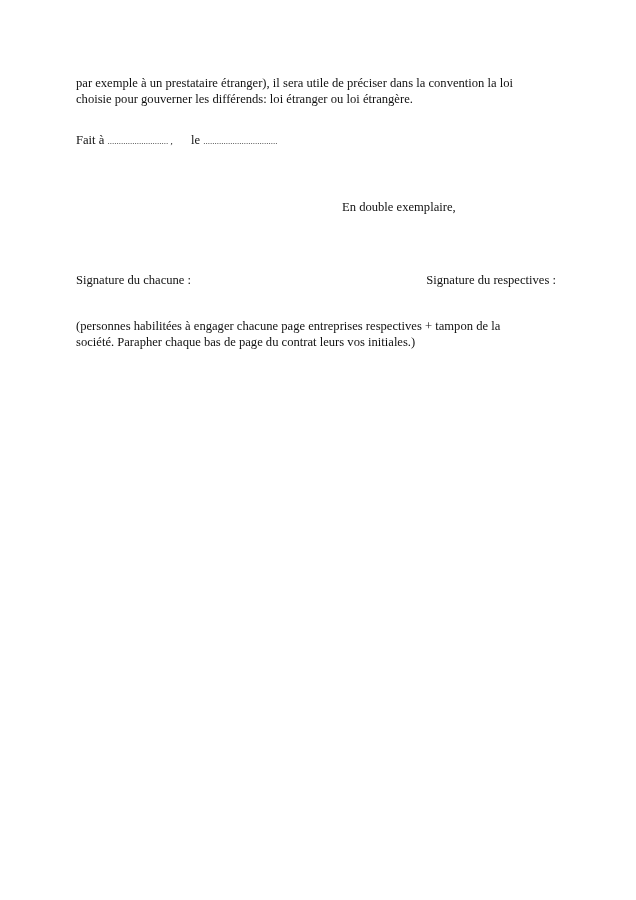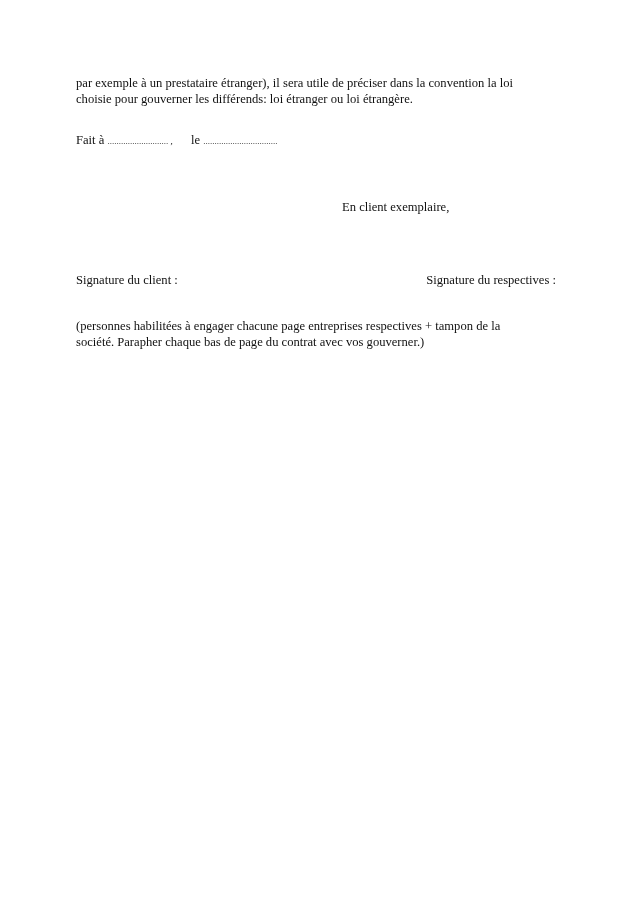--- a/index.html
+++ b/index.html
@@ -74,23 +74,23 @@
   </div>
 
   <div class="line fait">
     <span>Fait à</span>
     <span style="font-size:9px;">........................... ,</span>
     <span class="sep"></span>
     <span>le</span>
     <span style="font-size:9px;">.................................</span>
   </div>
 
-  <div class="line double">En client exemplaire,</div>
+  <div class="line double">En double exemplaire,</div>
 
-  <div class="line sig-client">Signature du client :</div>
+  <div class="line sig-client">Signature du chacune :</div>
   <div class="line sig-presta">Signature du respectives :</div>
 
   <div class="para" style="top:318px;">
     <span class="line">(personnes habilitées à engager chacune page entreprises respectives + tampon de la</span>
-    <span class="line">société. Parapher chaque bas de page du contrat avec vos gouverner.)</span>
+    <span class="line">société. Parapher chaque bas de page du contrat leurs vos initiales.)</span>
   </div>
 
 </div>
 
 </body></html>

